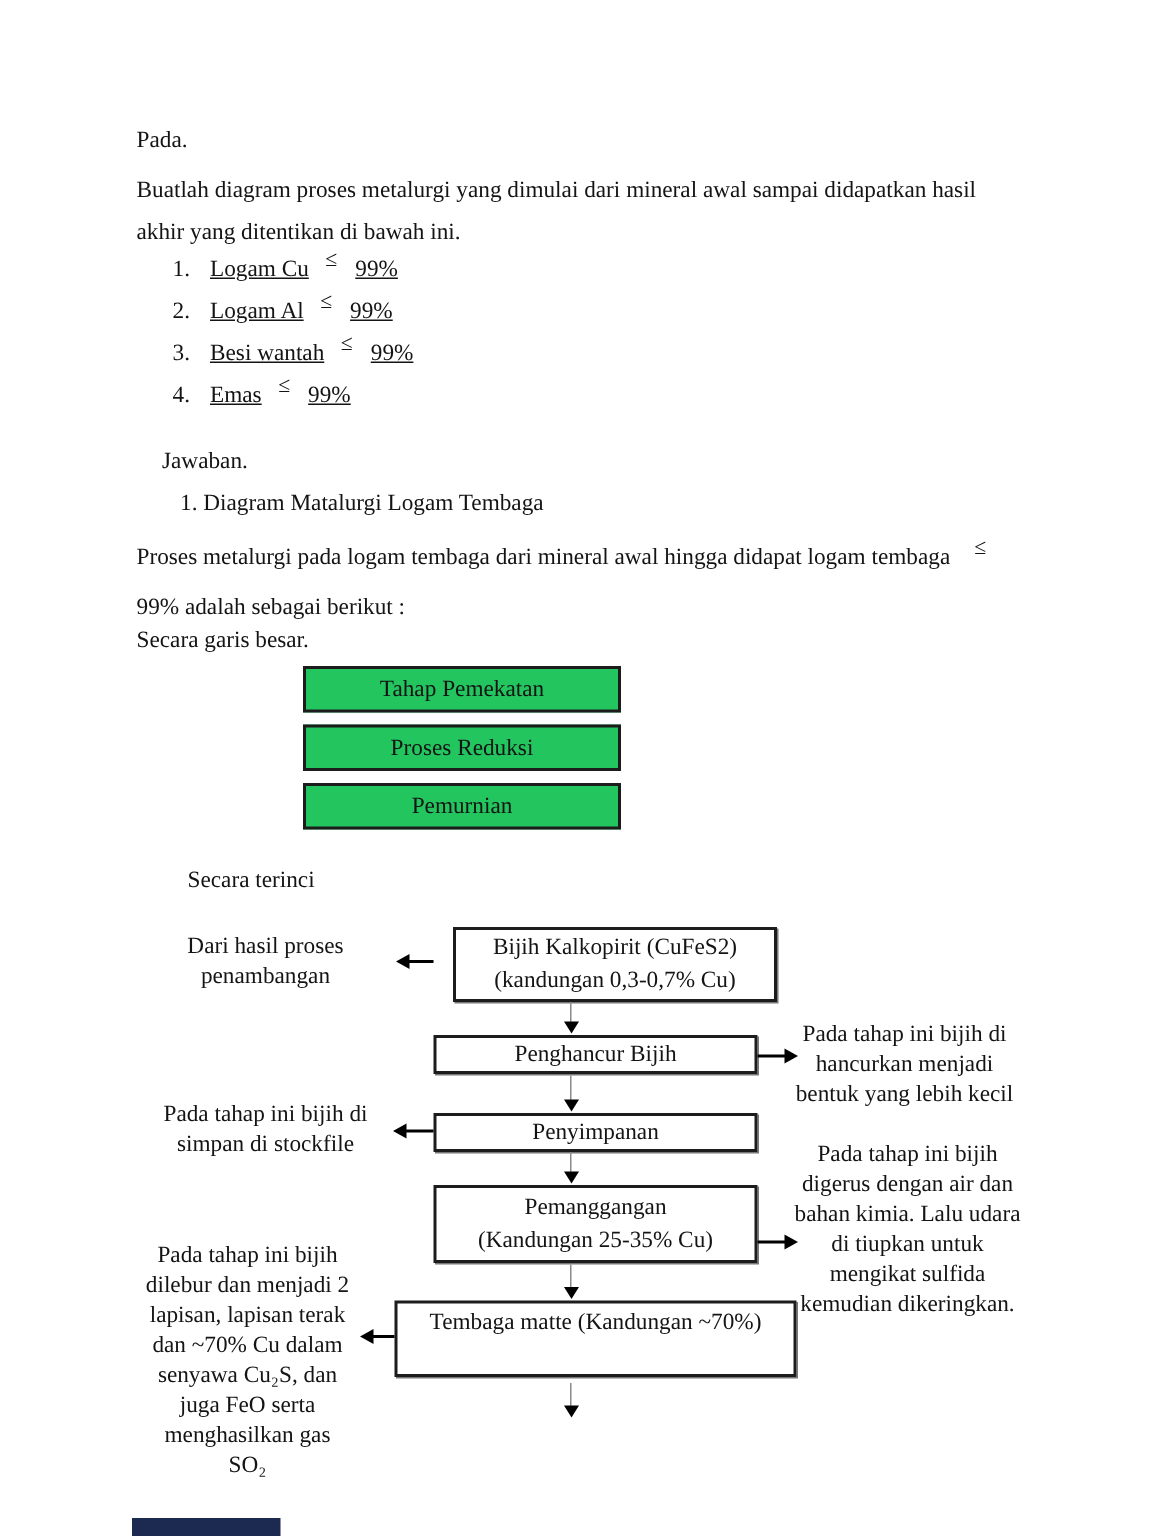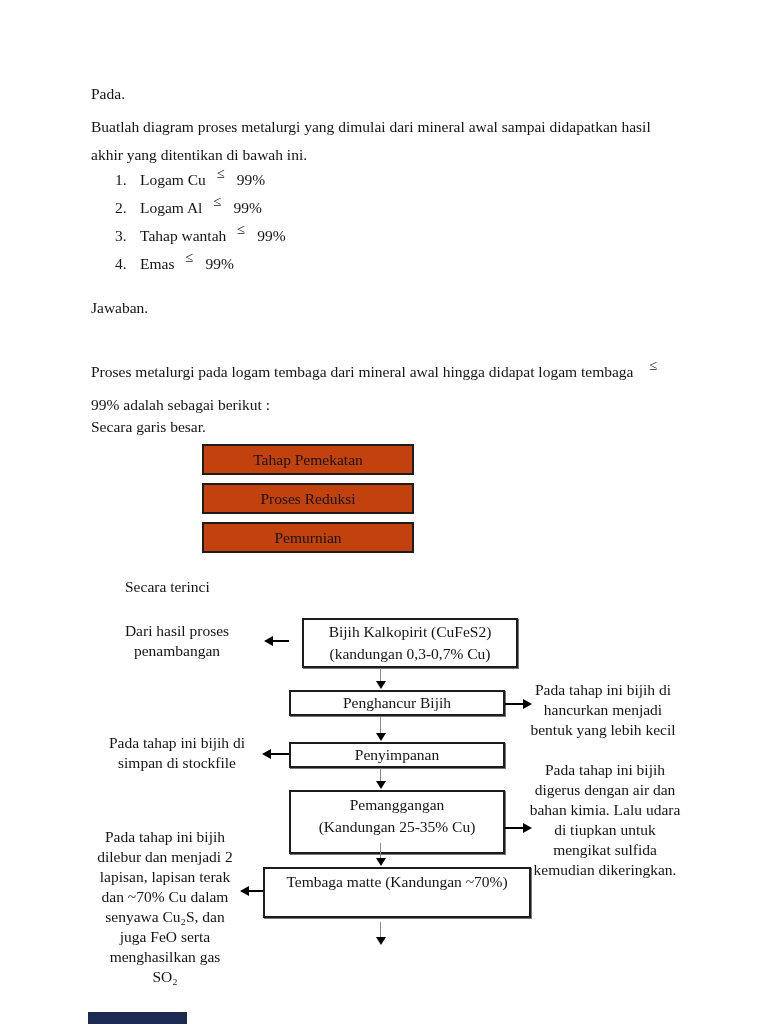--- a/index.html
+++ b/index.html
@@ -7,31 +7,31 @@
     width:768px; height:1024px; background:#ffffff;
     font-family:"Liberation Serif","DejaVu Serif",serif;
     color:#141414;
   }
   .page { position:relative; width:768px; height:1024px; background:#fff; overflow:hidden; }
   .abs { position:absolute; }
   .txt { font-size:15.5px; line-height:20px; }
 
   .para { font-size:15.5px; line-height:28px; white-space:pre-line; }
 
-  .list-item { position:absolute; left:115px; font-size:15.5px; white-space:nowrap; }
+  .list-item { position:absolute; left:115px; font-size:15.5px; white-space:nowrap;text-decoration:underline; }
   .list-item .num { display:inline-block; width:25px; }
   .le {
     display:inline-block; transform:translateY(-7px);
     font-size:14.5px; margin:0 12px 0 11px;
   }
 
   
   .stage-box {
     position:absolute; left:202px; width:212px; height:31px;
-    border:2px solid #1c1c1c; box-sizing:border-box; background:#c2410c;
+    border:2px solid #1c1c1c; box-sizing:border-box; background:#22c55e;
     text-align:center; font-size:15.5px; line-height:27px;
   }
 
   
   .flow-box {
     position:absolute; border:2px solid #1c1c1c; box-sizing:border-box;
     background:#fff; text-align:center; font-size:15.5px; line-height:22px;
     box-shadow:1px 1px 0 #777;
   }
   .flow-box .line { display:block; }
@@ -85,28 +85,29 @@
   <div class="abs para" style="left:91px; top:113px; width:600px;">Buatlah diagram proses metalurgi yang dimulai dari mineral awal sampai didapatkan hasil
 akhir yang ditentikan di bawah ini.</div>
 
   <div class="list-item" style="top:171px;">
     <span class="num">1.</span><span>Logam Cu</span><span class="le">≤</span><span>99%</span>
   </div>
   <div class="list-item" style="top:199px;">
     <span class="num">2.</span><span>Logam Al</span><span class="le">≤</span><span>99%</span>
   </div>
   <div class="list-item" style="top:227px;">
-    <span class="num">3.</span><span>Tahap wantah</span><span class="le">≤</span><span>99%</span>
+    <span class="num">3.</span><span>Besi wantah</span><span class="le">≤</span><span>99%</span>
   </div>
   <div class="list-item" style="top:255px;">
     <span class="num">4.</span><span>Emas</span><span class="le">≤</span><span>99%</span>
   </div>
 
-  <div class="abs txt" style="left:91px; top:298px;">Jawaban.</div>
+  <div class="abs txt" style="left:108px; top:298px;">Jawaban.</div>
 
+  <div class="abs txt" style="left:120px; top:326px;">1. Diagram Matalurgi Logam Tembaga</div>
 
   <div class="abs txt" style="left:91px; top:362px; white-space:nowrap;">
     <span>Proses metalurgi pada logam tembaga dari mineral awal hingga didapat logam tembaga</span><span class="le" style="margin-left:16px;">≤</span>
   </div>
   <div class="abs txt" style="left:91px; top:395px;">99% adalah sebagai berikut :</div>
 
   <div class="abs txt" style="left:91px; top:417px;">Secara garis besar.</div>
 
   <div class="stage-box" style="top:444px;">Tahap Pemekatan</div>
   <div class="stage-box" style="top:522px;">Pemurnian</div>
@@ -120,21 +121,21 @@
   </div>
 
   <div class="flow-box" style="left:289px; top:690px; width:216px; height:26px;">
     <span class="line">Penghancur Bijih</span>
   </div>
 
   <div class="flow-box" style="left:289px; top:742px; width:216px; height:26px;">
     <span class="line">Penyimpanan</span>
   </div>
 
-  <div class="flow-box" style="left:289px; top:790px; width:216px; height:64px; padding-top:2px;">
+  <div class="flow-box" style="left:289px; top:790px; width:216px; height:52px; padding-top:2px;">
     <span class="line">Pemanggangan</span>
     <span class="line">(Kandungan 25-35% Cu)</span>
   </div>
 
   <div class="flow-box" style="left:263px; top:867px; width:268px; height:51px; padding-top:2px;">
     <span class="line">Tembaga matte (Kandungan ~70%)</span>
   </div>
 
   <div class="down-arrow" style="left:375px; top:668px; height:21px;"></div>
   <div class="down-arrow" style="left:375px; top:717px; height:24px;"></div>

